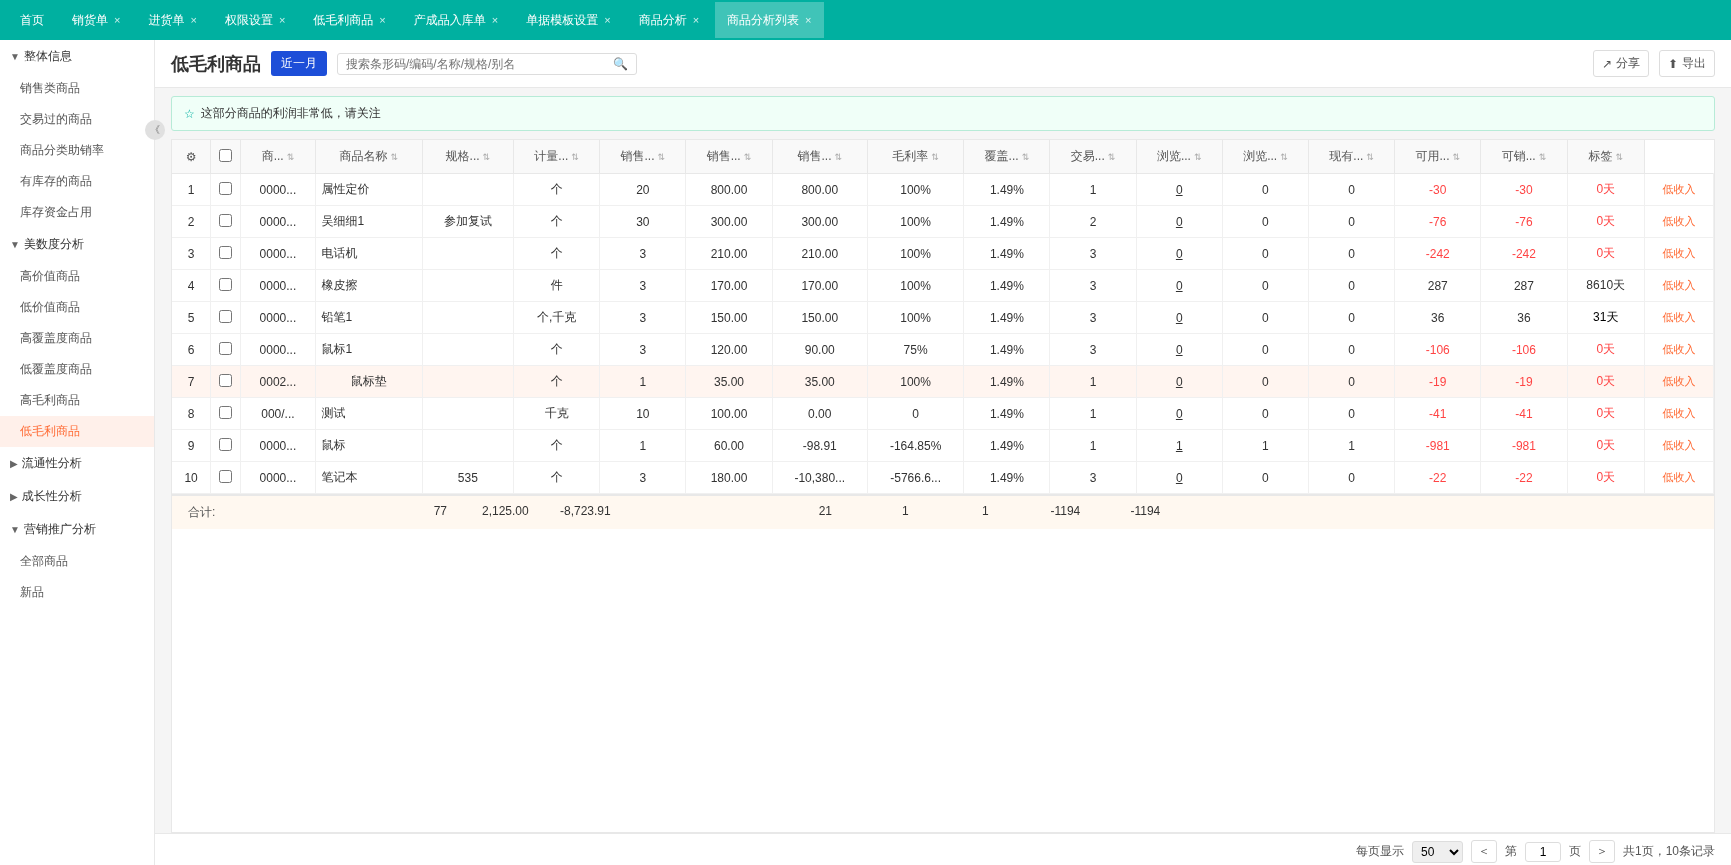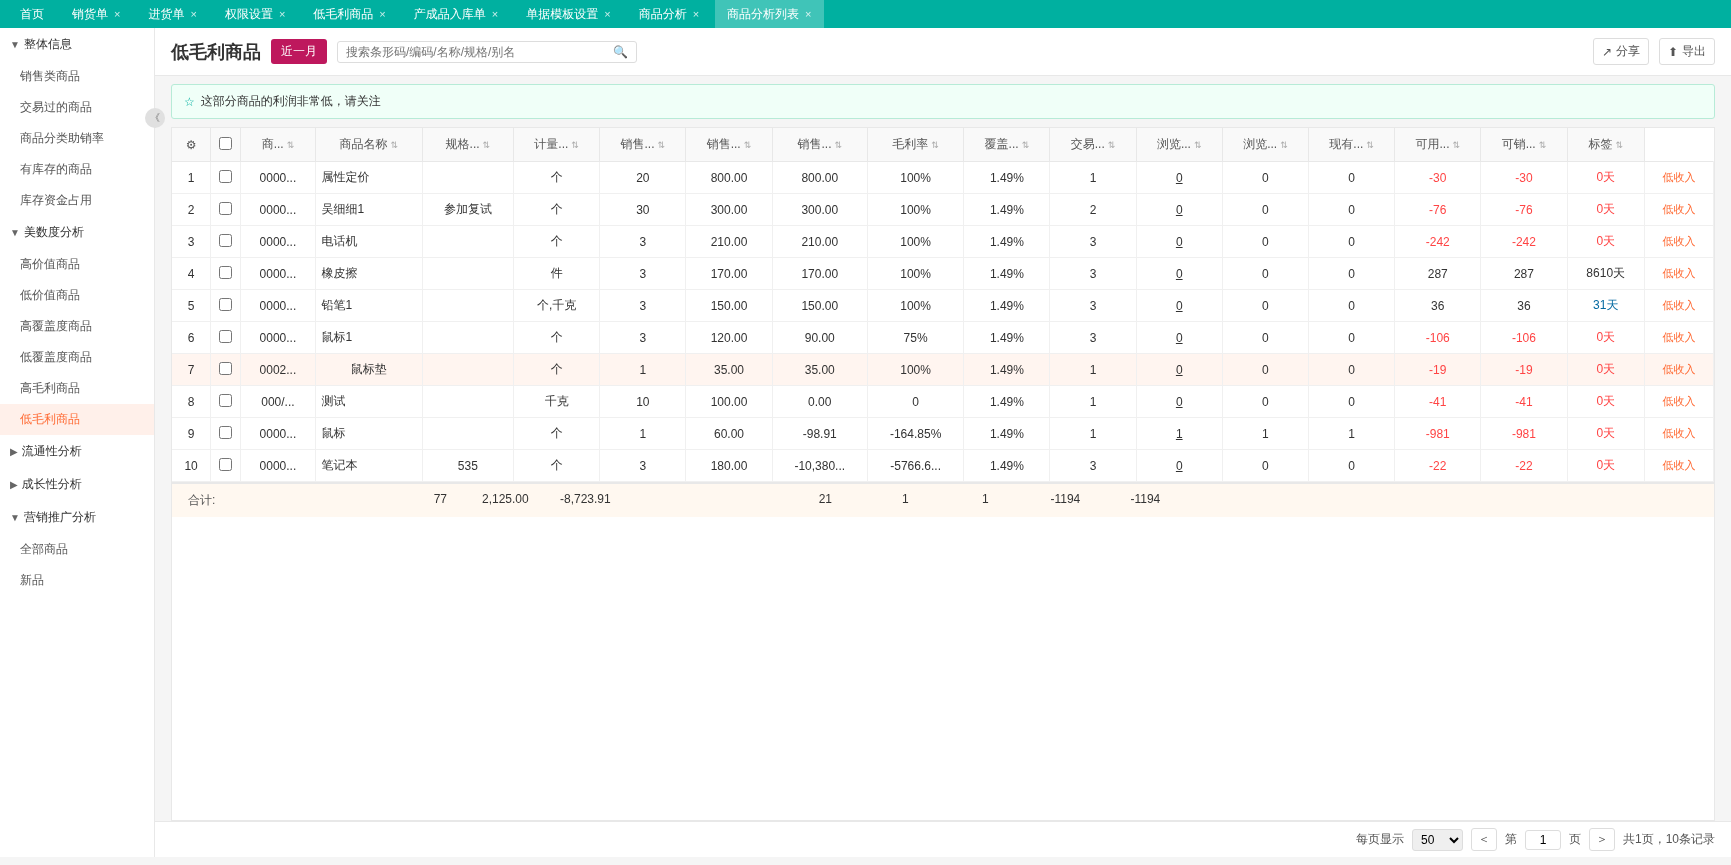--- a/index.html
+++ b/index.html
@@ -3,21 +3,21 @@
   <meta charset="utf-8">
   <style>
     * { box-sizing: border-box; margin: 0; padding: 0; font-family: 'Microsoft YaHei', Arial, sans-serif; font-size: 12px; }
     body { background: #f5f5f5; overflow: hidden; }
     
     
     .top-nav {
       background: #00b0a0;
       display: flex;
       align-items: center;
-      height: 28px;
+      height: 40px;
       padding: 0 8px;
       gap: 4px;
     }
     .top-nav-item {
       color: #fff;
       padding: 0 12px;
       height: 36px;
       display: flex;
       align-items: center;
       cursor: pointer;
@@ -82,21 +82,21 @@
       background: #fff;
       border-bottom: 1px solid #e8e8e8;
       gap: 10px;
     }
     .page-title {
       font-size: 18px;
       font-weight: bold;
       color: #333;
     }
     .filter-btn {
-      background: #be185d;
+      background: #1d4ed8;
       color: #fff;
       border: none;
       padding: 4px 10px;
       border-radius: 3px;
       cursor: pointer;
       font-size: 12px;
     }
     .search-box {
       display: flex;
       align-items: center;
@@ -512,21 +512,21 @@
     <td>150.00</td>
     <td>150.00</td>
     <td>100%</td>
     <td>1.49%</td>
     <td>3</td>
     <td class="num-link">0</td>
     <td>0</td>
     <td>0</td>
     <td style="color:#333">36</td>
     <td style="color:#333">36</td>
-    <td style="color:#0369a1">31天</td>
+    <td style="color:#000000">31天</td>
     <td><span class="tag-badge">低收入</span></td>
   </tr>
             <tr>
     <td>6</td>
     <td class="checkbox-cell"><input type="checkbox" style=""></td>
     <td>0000...</td>
     <td style="text-align:left">鼠标1</td>
     <td></td>
     <td>个</td>
     <td>3</td>

